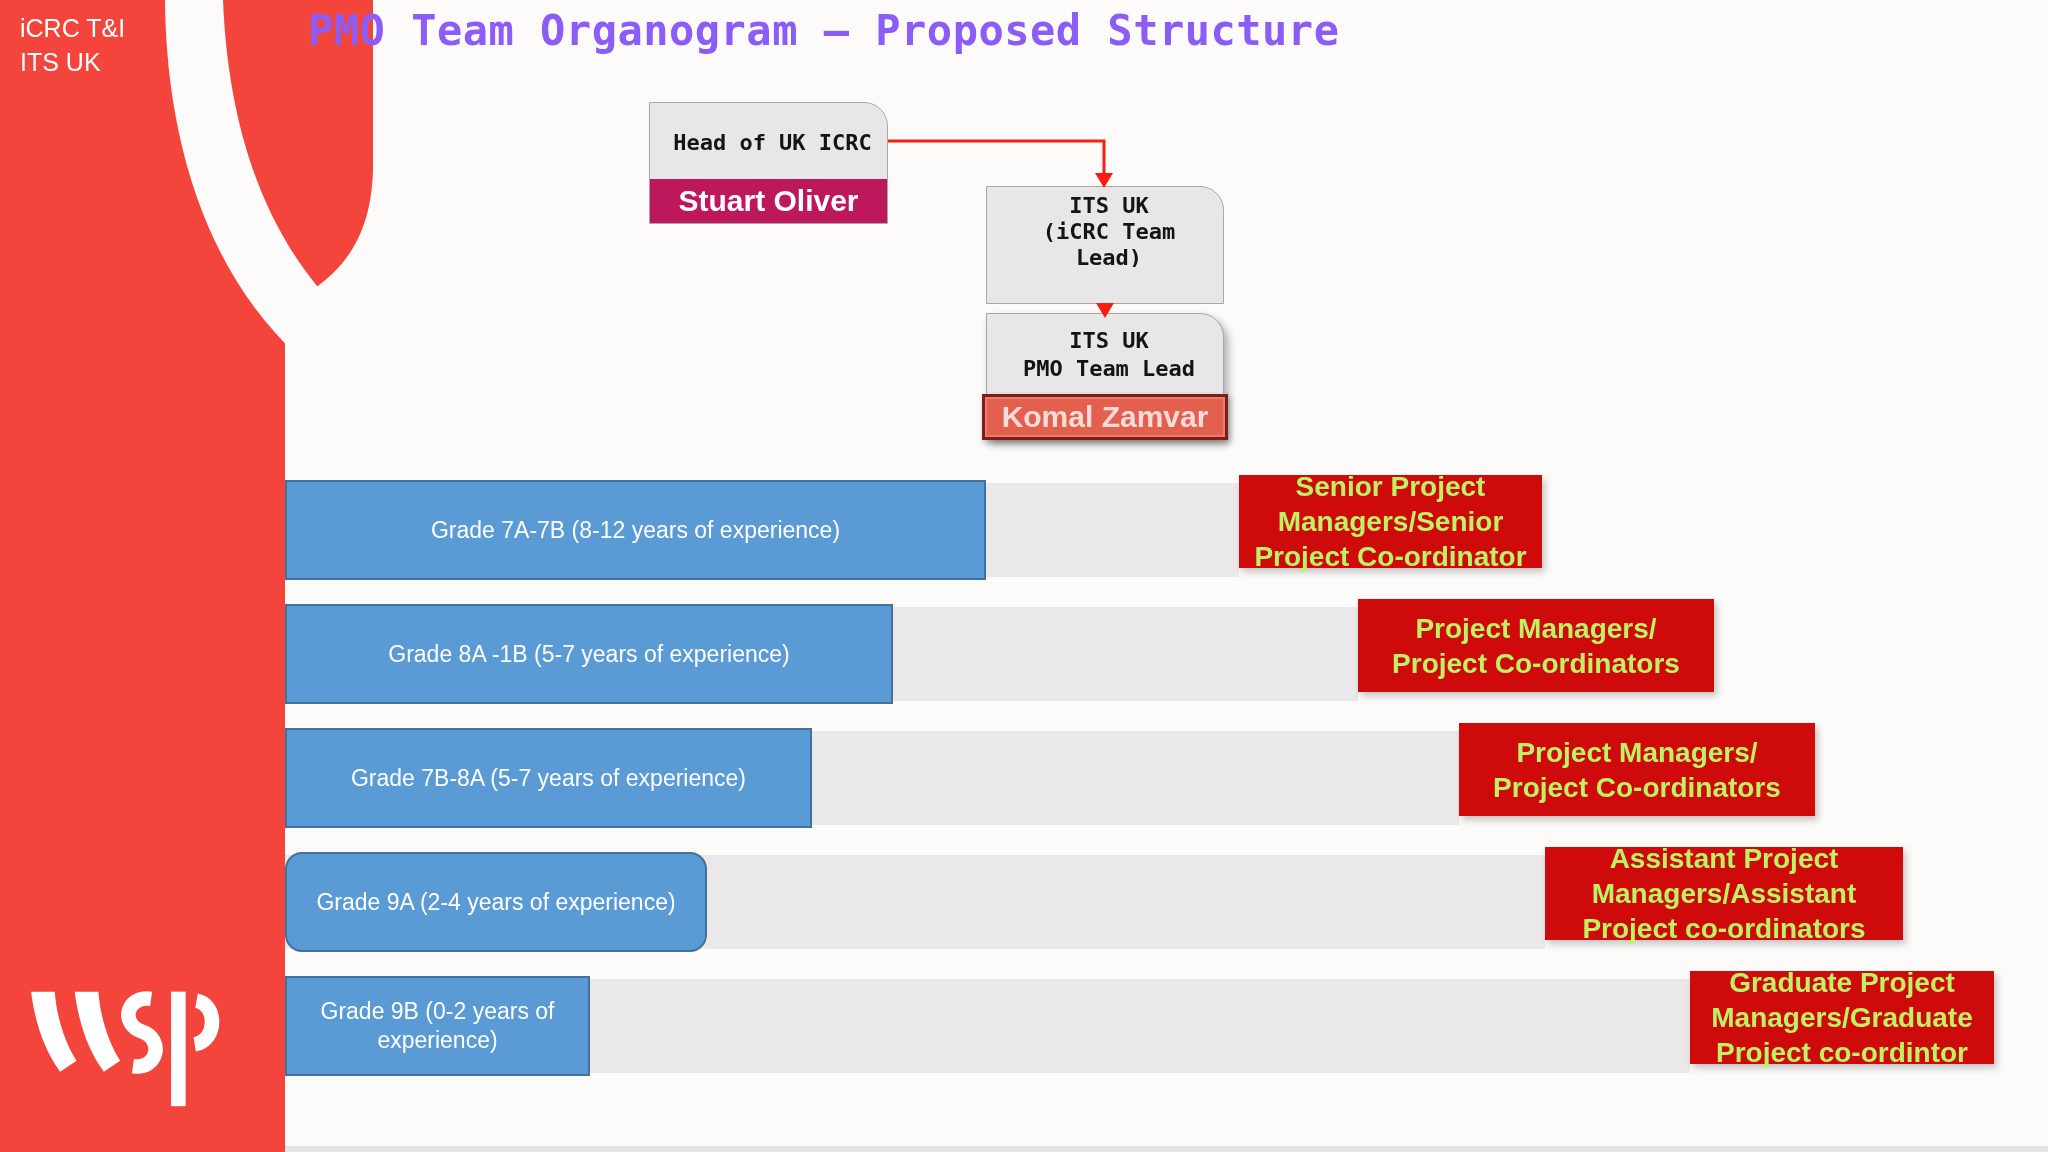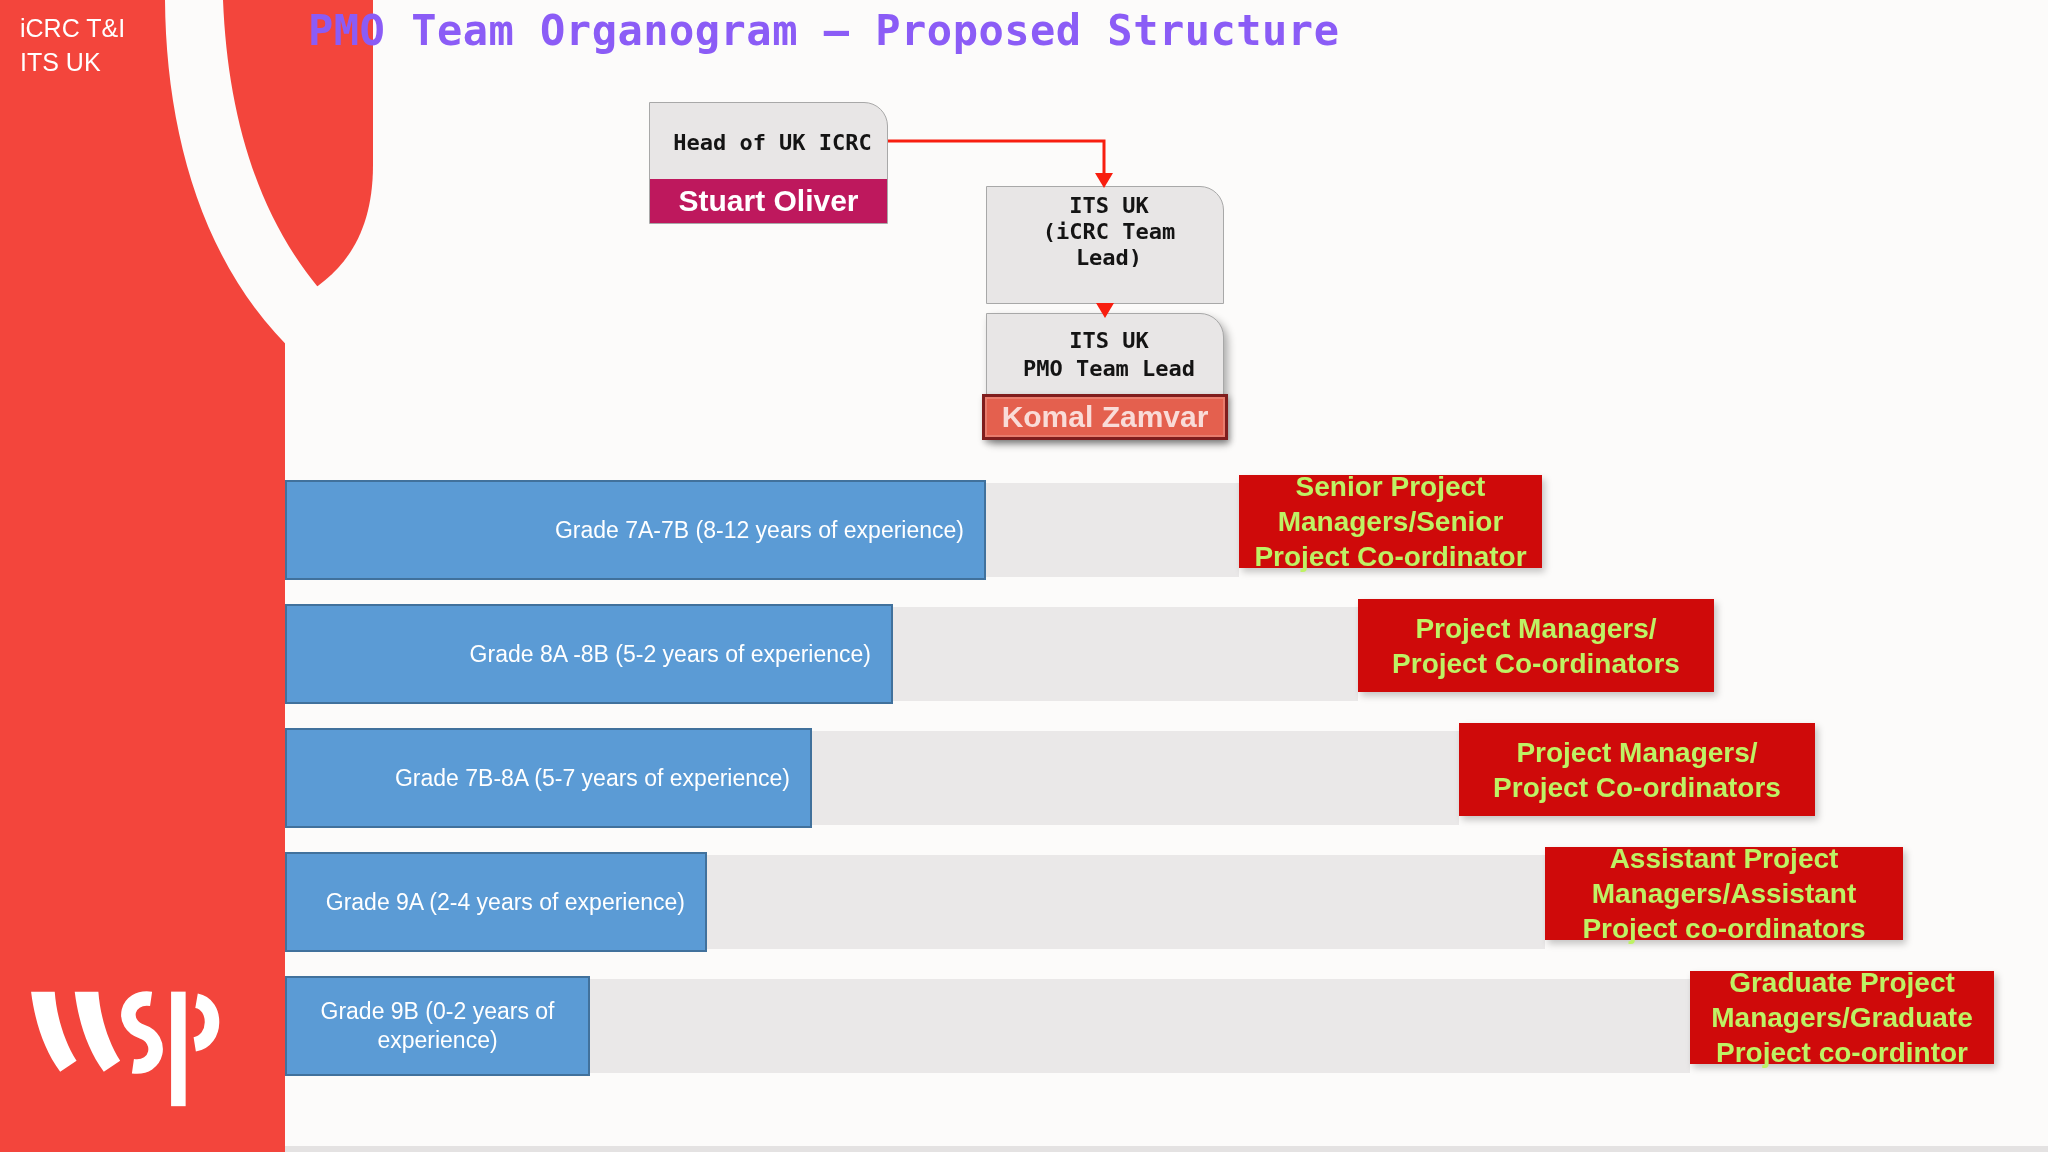--- a/index.html
+++ b/index.html
@@ -29,21 +29,21 @@
   .box3{left:986px;top:313px;width:238px;height:126px;}
   .box3 .org-role{height:82px;padding-top:13px;line-height:28px;}
   .org-name.highlight{left:-5px;width:calc(100% + 10px);height:46px;bottom:-2px;
             background:#E4604E;border:3px solid #7f1d1d;box-sizing:border-box;
             color:rgba(255,255,255,0.78);box-shadow:inset 0 0 0 2px rgba(255,255,255,0.18),2px 3px 6px rgba(0,0,0,0.3);}
   .connectors{position:absolute;left:0;top:0;width:2048px;height:1152px;z-index:4;pointer-events:none;}
   
   .grade-row{position:absolute;left:285px;width:1763px;height:100px;z-index:3;}
   .track{position:absolute;top:3px;bottom:3px;left:0;background:#EAE8E8;}
   .bar-blue{position:absolute;left:0;top:0;height:100px;background:#5B9BD5;border:2px solid #41719C;
-            box-sizing:border-box;display:flex;align-items:center;justify-content:flex-end;
+            box-sizing:border-box;display:flex;align-items:center;justify-content:center;
             color:#fff;font-size:23px;text-align:center;padding:0 20px;line-height:29px;}
   .role-red{position:absolute;top:-5px;height:93px;background:#CF0A0A;color:#bef264;font-size:28px;
             font-weight:600;display:flex;align-items:center;justify-content:center;text-align:center;
             line-height:35px;white-space:pre-line;box-shadow:3px 4px 7px rgba(0,0,0,0.22);box-sizing:border-box;padding:0 2px;}
   .bottom-strip{position:absolute;left:285px;top:1146px;right:0;height:6px;background:#E4E2E2;z-index:3;}
 </style>
 </head>
 <body>
 
 <div class="stage">
@@ -97,38 +97,38 @@
     <div class="track" style="width:954px;"></div>
     <div class="bar-blue" style="width:701px;">
       <span>Grade 7A-7B (8-12 years of experience)</span>
     </div>
     <div class="role-red" style="left:954px;width:303px;">Senior Project Managers/Senior Project Co-ordinator</div>
   </div>
 
   <div class="grade-row" style="top:604px;">
     <div class="track" style="width:1073px;"></div>
     <div class="bar-blue" style="width:608px;">
-      <span>Grade 8A -8B (5-2 years of experience)</span>
+      <span>Grade 8A -1B (5-7 years of experience)</span>
     </div>
     <div class="role-red" style="left:1073px;width:356px;">Project Managers/
 Project Co-ordinators</div>
   </div>
 
   <div class="grade-row" style="top:728px;">
     <div class="track" style="width:1174px;"></div>
     <div class="bar-blue" style="width:527px;">
       <span>Grade 7B-8A (5-7 years of experience)</span>
     </div>
     <div class="role-red" style="left:1174px;width:356px;">Project Managers/
 Project Co-ordinators</div>
   </div>
 
   <div class="grade-row" style="top:852px;">
     <div class="track" style="width:1260px;"></div>
-    <div class="bar-blue" style="width:422px;">
+    <div class="bar-blue" style="width:422px;border-radius:17px;">
       <span>Grade 9A (2-4 years of experience)</span>
     </div>
     <div class="role-red" style="left:1260px;width:358px;">Assistant Project Managers/Assistant Project co-ordinators</div>
   </div>
 
   <div class="grade-row" style="top:976px;">
     <div class="track" style="width:1405px;"></div>
     <div class="bar-blue" style="width:305px;">
       <span>Grade 9B  (0-2 years of experience)</span>
     </div>

